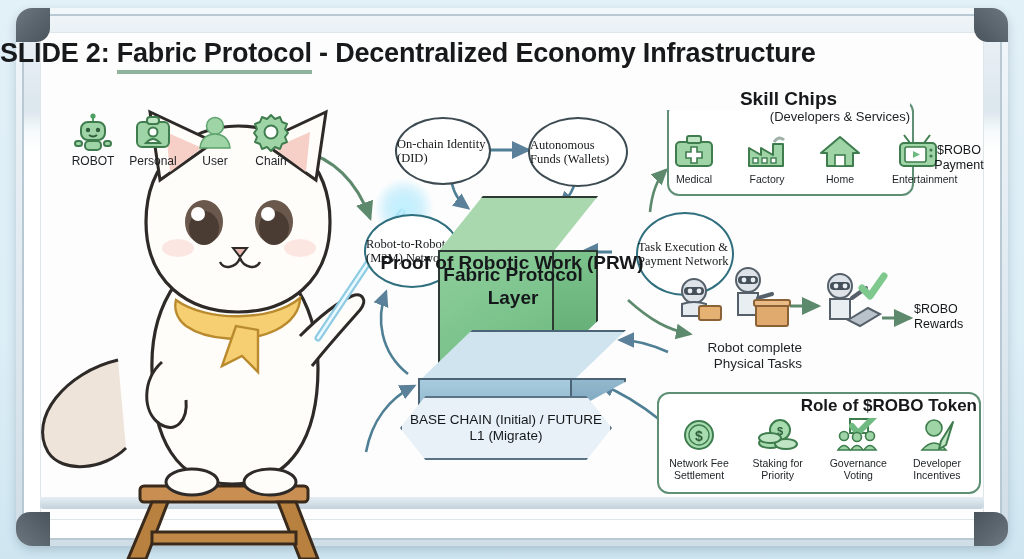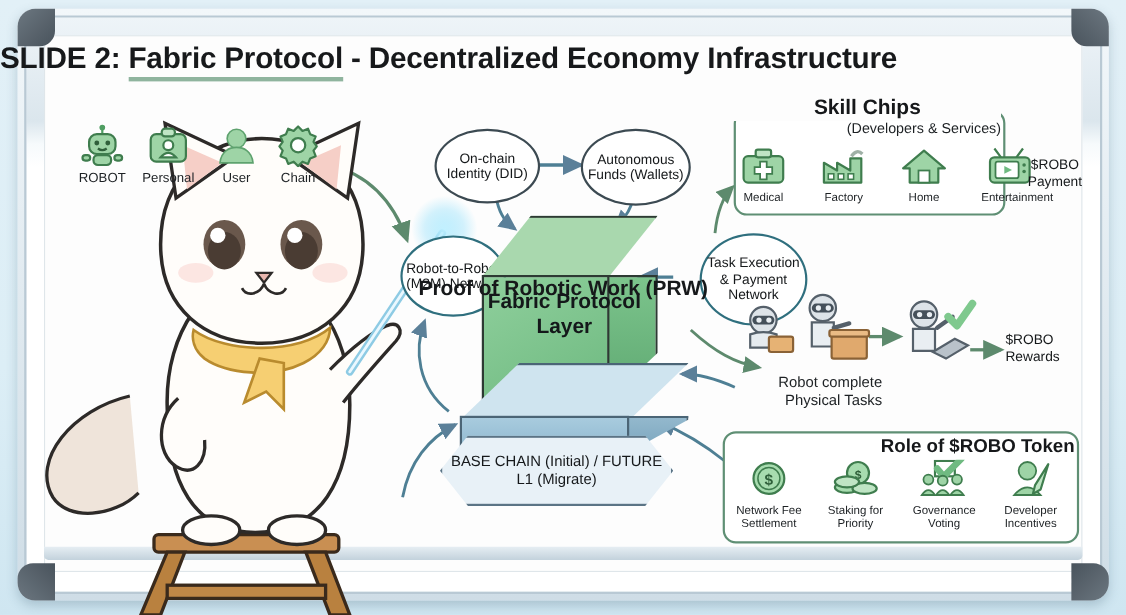--- a/index.html
+++ b/index.html
@@ -43,21 +43,21 @@
   .hd{position:absolute;font-weight:bold;color:#16181a;text-align:center;}
 
   
   .iconcell{position:absolute;width:62px;text-align:center;}
   .iconcell .cap{font-size:12px;color:#1d2124;margin-top:2px;display:block;}
   .gi{display:block;margin:0 auto;}
 
   
   .ell{position:absolute;border:2.2px solid #3c4a52;border-radius:50%;
     background:#ffffff;display:flex;align-items:center;justify-content:center;
-    text-align:center;font-size:12.5px;color:#15181a;line-height:1.16;box-sizing:border-box;}
+    font-size:12.5px;color:#15181a;line-height:1.16;box-sizing:border-box;font-family:Liberation Serif, serif;}
   .ell.teal{border-color:#2f6f7e;margin-left:32px;}
 
   
   .cube-wrap{position:absolute;left:430px;top:196px;width:176px;height:170px;}
   .cube-top{position:absolute;left:8px;top:0;width:160px;height:56px;
     background:#a9d8ae;border:2px solid #2d3a33;box-sizing:border-box;
     clip-path:polygon(28% 0,100% 0,72% 100%,0% 100%);}
   .cube-front{position:absolute;left:8px;top:54px;width:116px;height:114px;
     background:linear-gradient(150deg,#8fcf9c,#6fba81);
     border:2px solid #2d3a33;box-sizing:border-box;}

